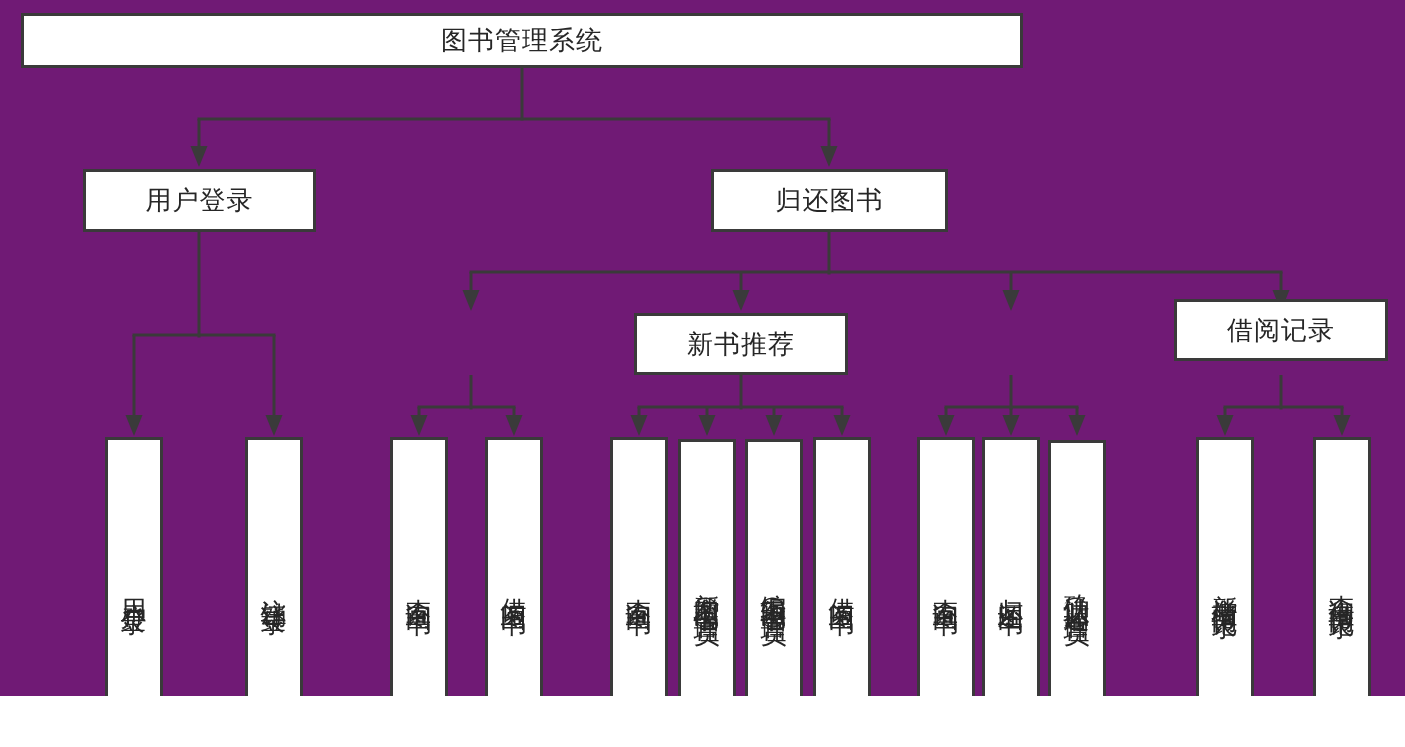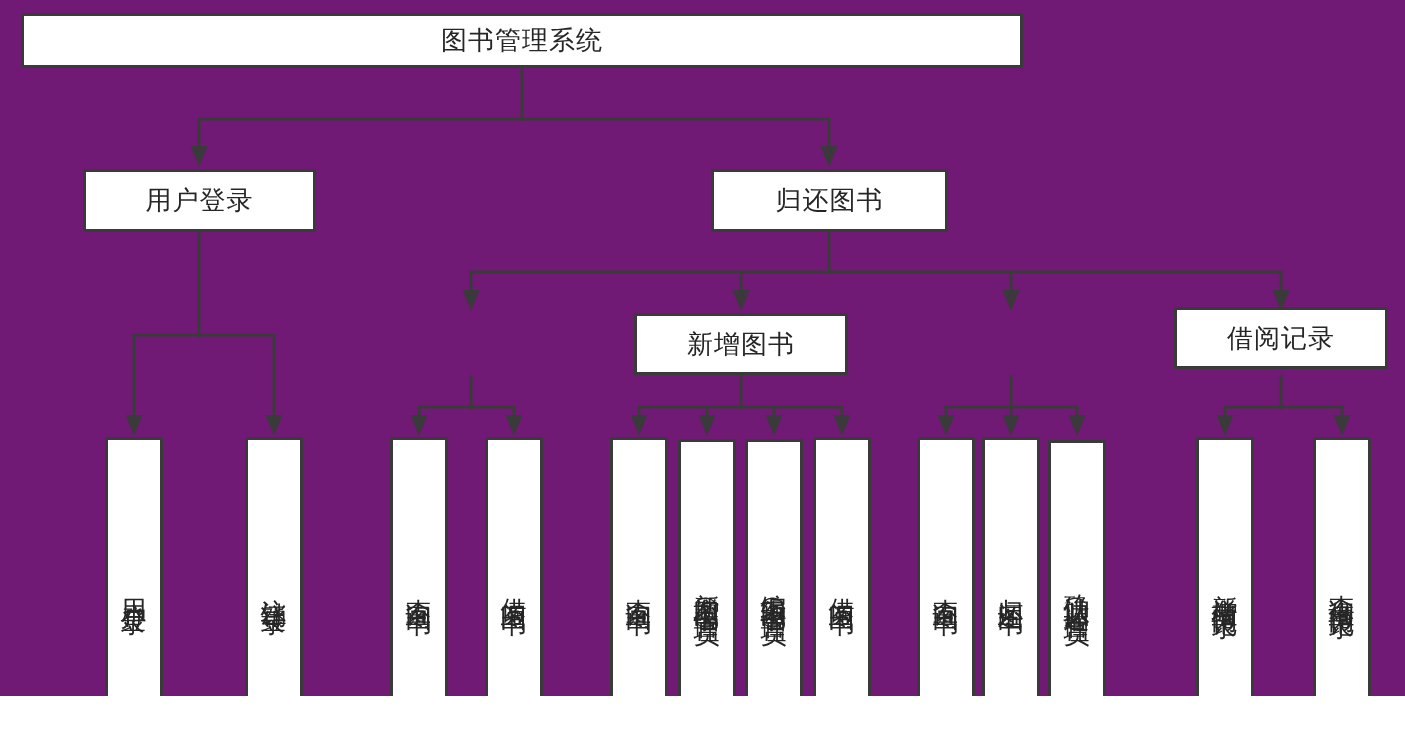--- a/index.html
+++ b/index.html
@@ -87,23 +87,23 @@
   </div>
 
   <div class="box" style="left:83px;top:169px;width:233px;height:63px">
     <span>用户登录</span>
   </div>
   <div class="box" style="left:711px;top:169px;width:237px;height:63px">
     <span>归还图书</span>
   </div>
 
   <div class="box" style="left:634px;top:313px;width:214px;height:62px">
-    <span>新增图书</span>
+    <span>新书推荐</span>
   </div>
-  <div class="box" style="left:1174px;top:307px;width:214px;height:62px">
+  <div class="box" style="left:1174px;top:299px;width:214px;height:62px">
     <span>借阅记录</span>
   </div>
 
   <div class="box v" style="left:105px;top:437px;width:58px;height:298px">
     <span>用户登录</span>
   </div>
   <div class="box v" style="left:245px;top:437px;width:58px;height:298px">
     <span>注销登录</span>
   </div>
 

